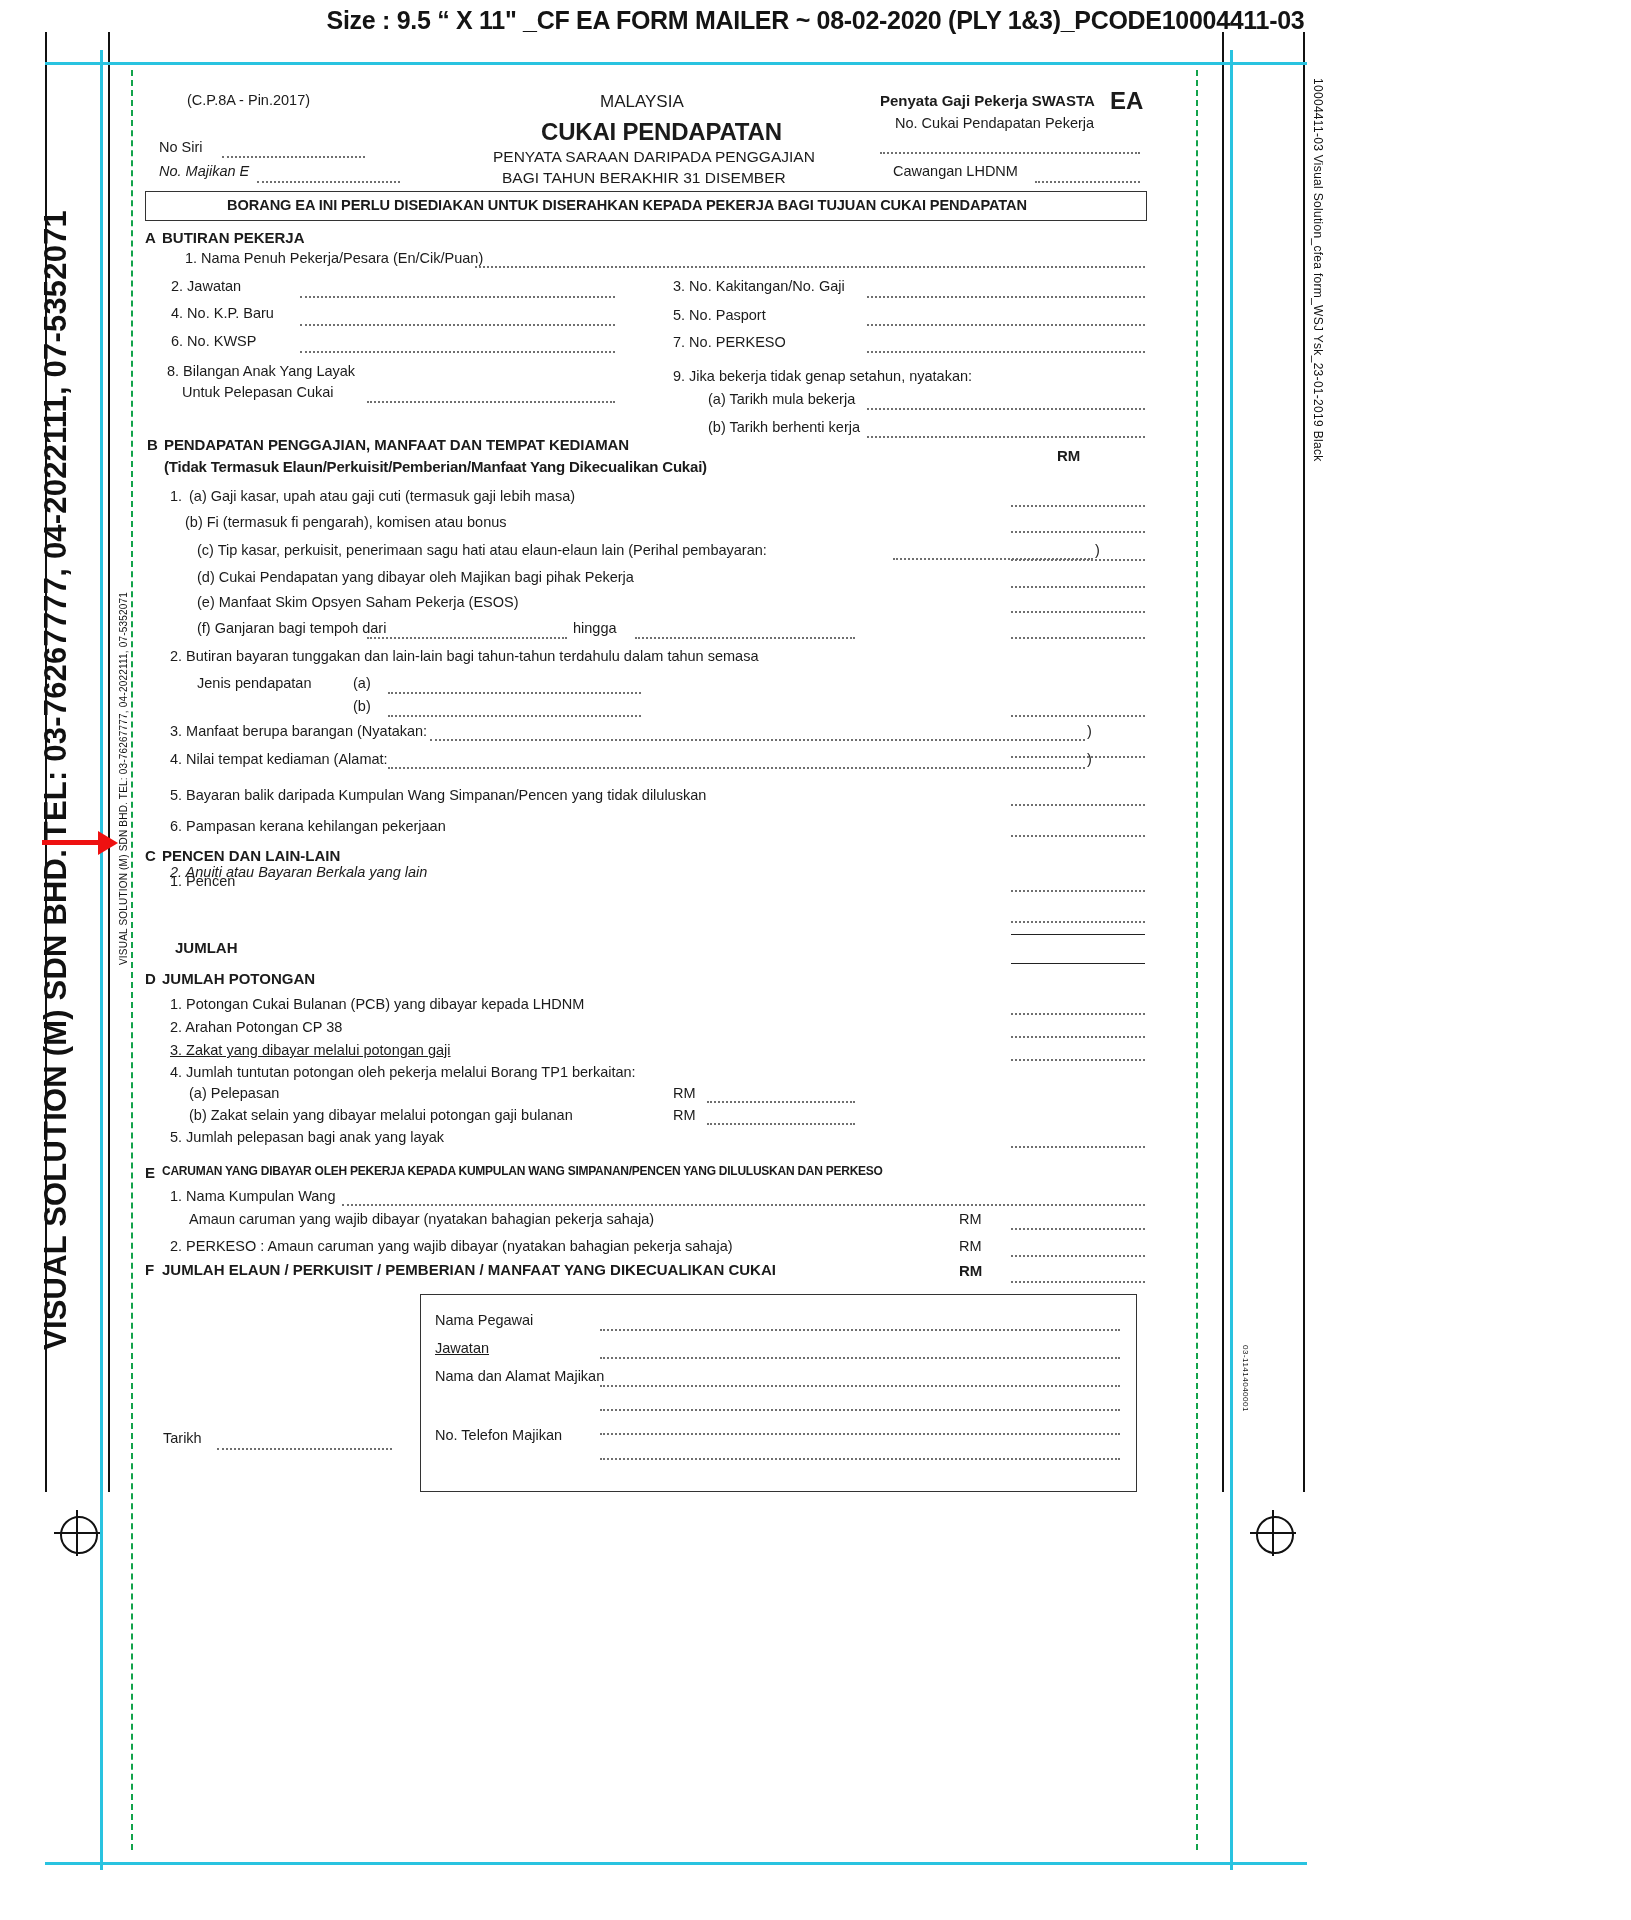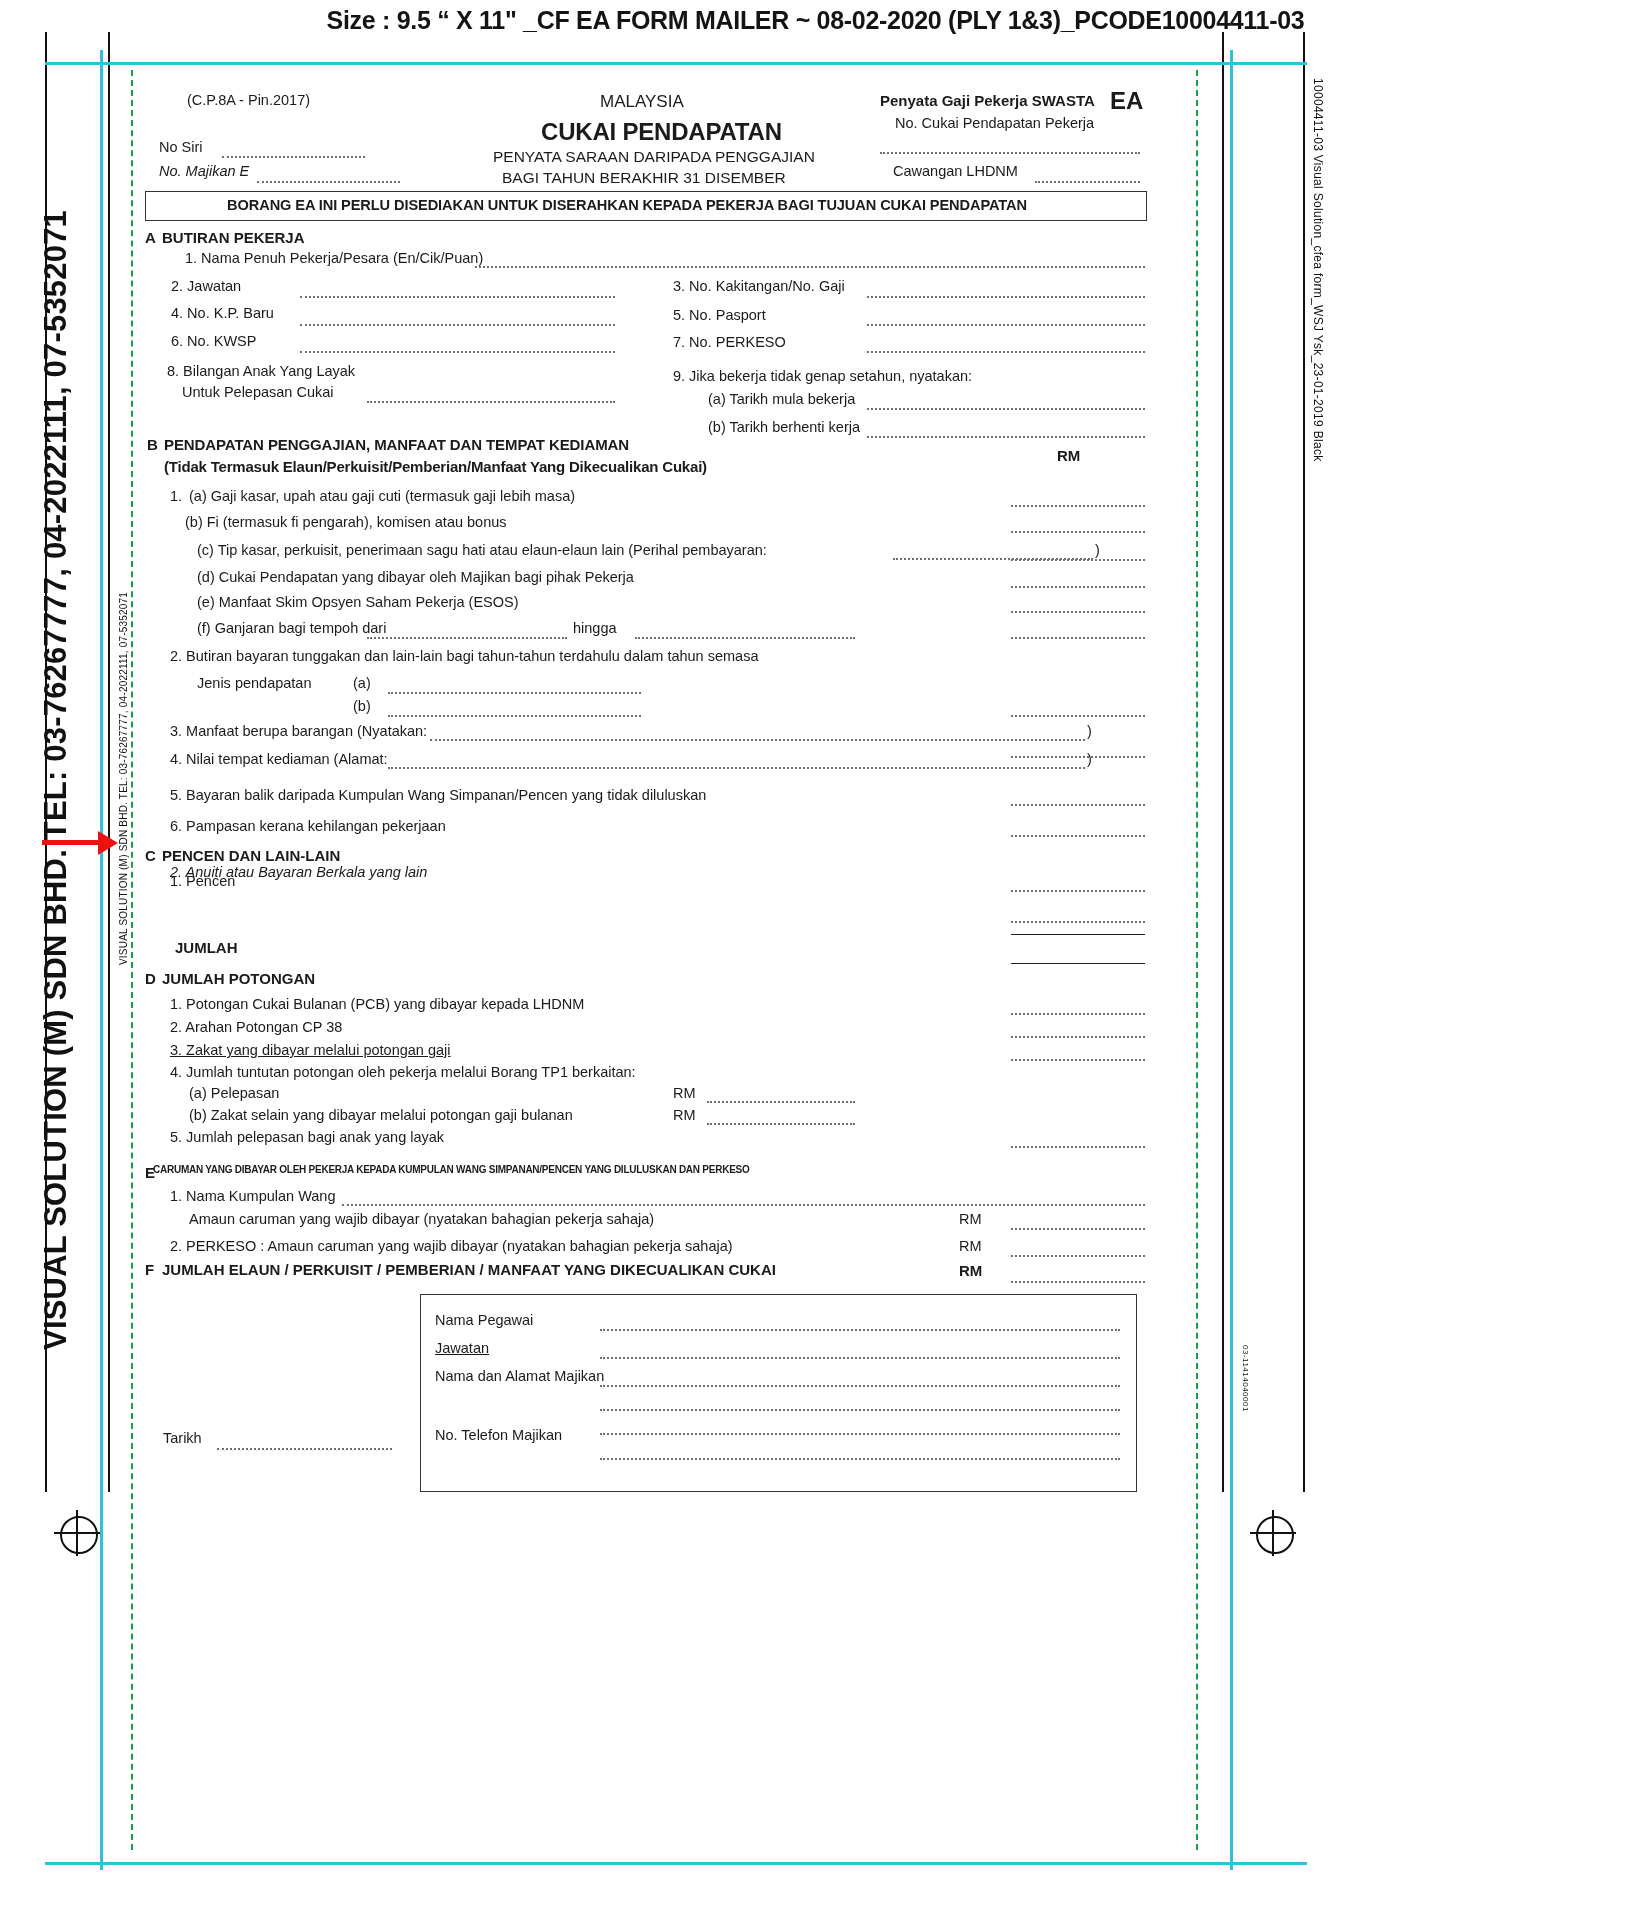--- a/index.html
+++ b/index.html
@@ -271,21 +271,21 @@
     <div class="dots" style="left:562px;top:1023px;width:148px;"></div>
 
     <div class="t" style="left:44px;top:1029px;">(b)  Zakat selain yang dibayar melalui potongan gaji bulanan</div>
     <div class="t" style="left:528px;top:1029px;">RM</div>
     <div class="dots" style="left:562px;top:1045px;width:148px;"></div>
 
     <div class="t" style="left:25px;top:1051px;">5.  Jumlah pelepasan bagi anak yang layak</div>
     <div class="dots" style="left:866px;top:1068px;width:134px;"></div>
 
     <div class="t b" style="left:0px;top:1086px;font-size:15px;">E</div>
-    <div class="t b" style="left:8px;top:1086px;font-size:10px;letter-spacing:-0.25px;">CARUMAN YANG DIBAYAR OLEH PEKERJA KEPADA KUMPULAN WANG SIMPANAN/PENCEN YANG DILULUSKAN DAN PERKESO</div>
+    <div class="t b" style="left:17px;top:1086px;font-size:12px;letter-spacing:-0.25px;">CARUMAN YANG DIBAYAR OLEH PEKERJA KEPADA KUMPULAN WANG SIMPANAN/PENCEN YANG DILULUSKAN DAN PERKESO</div>
 
     <div class="t" style="left:25px;top:1110px;">1.  Nama Kumpulan Wang</div>
     <div class="dots" style="left:197px;top:1126px;width:803px;"></div>
     <div class="t" style="left:44px;top:1133px;">Amaun caruman yang wajib dibayar (nyatakan bahagian pekerja sahaja)</div>
     <div class="t" style="left:814px;top:1133px;">RM</div>
     <div class="dots" style="left:866px;top:1150px;width:134px;"></div>
 
     <div class="t" style="left:25px;top:1160px;">2.  PERKESO :  Amaun caruman yang wajib dibayar (nyatakan bahagian pekerja sahaja)</div>
     <div class="t" style="left:814px;top:1160px;">RM</div>
     <div class="dots" style="left:866px;top:1177px;width:134px;"></div>

